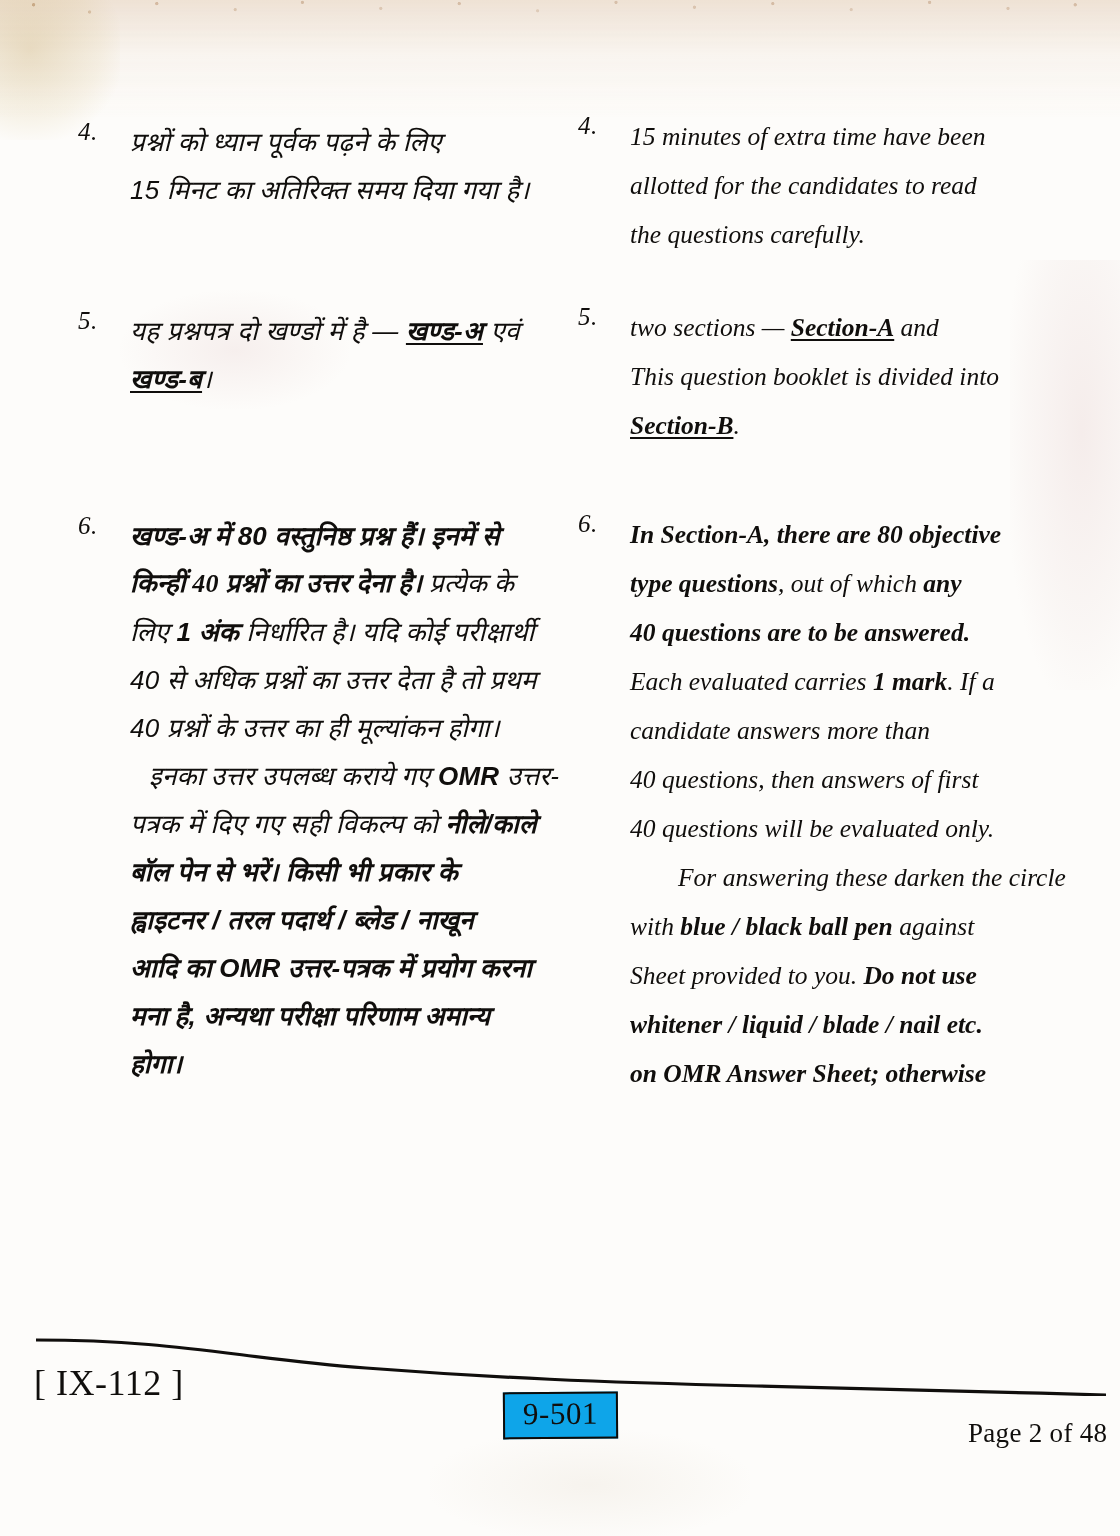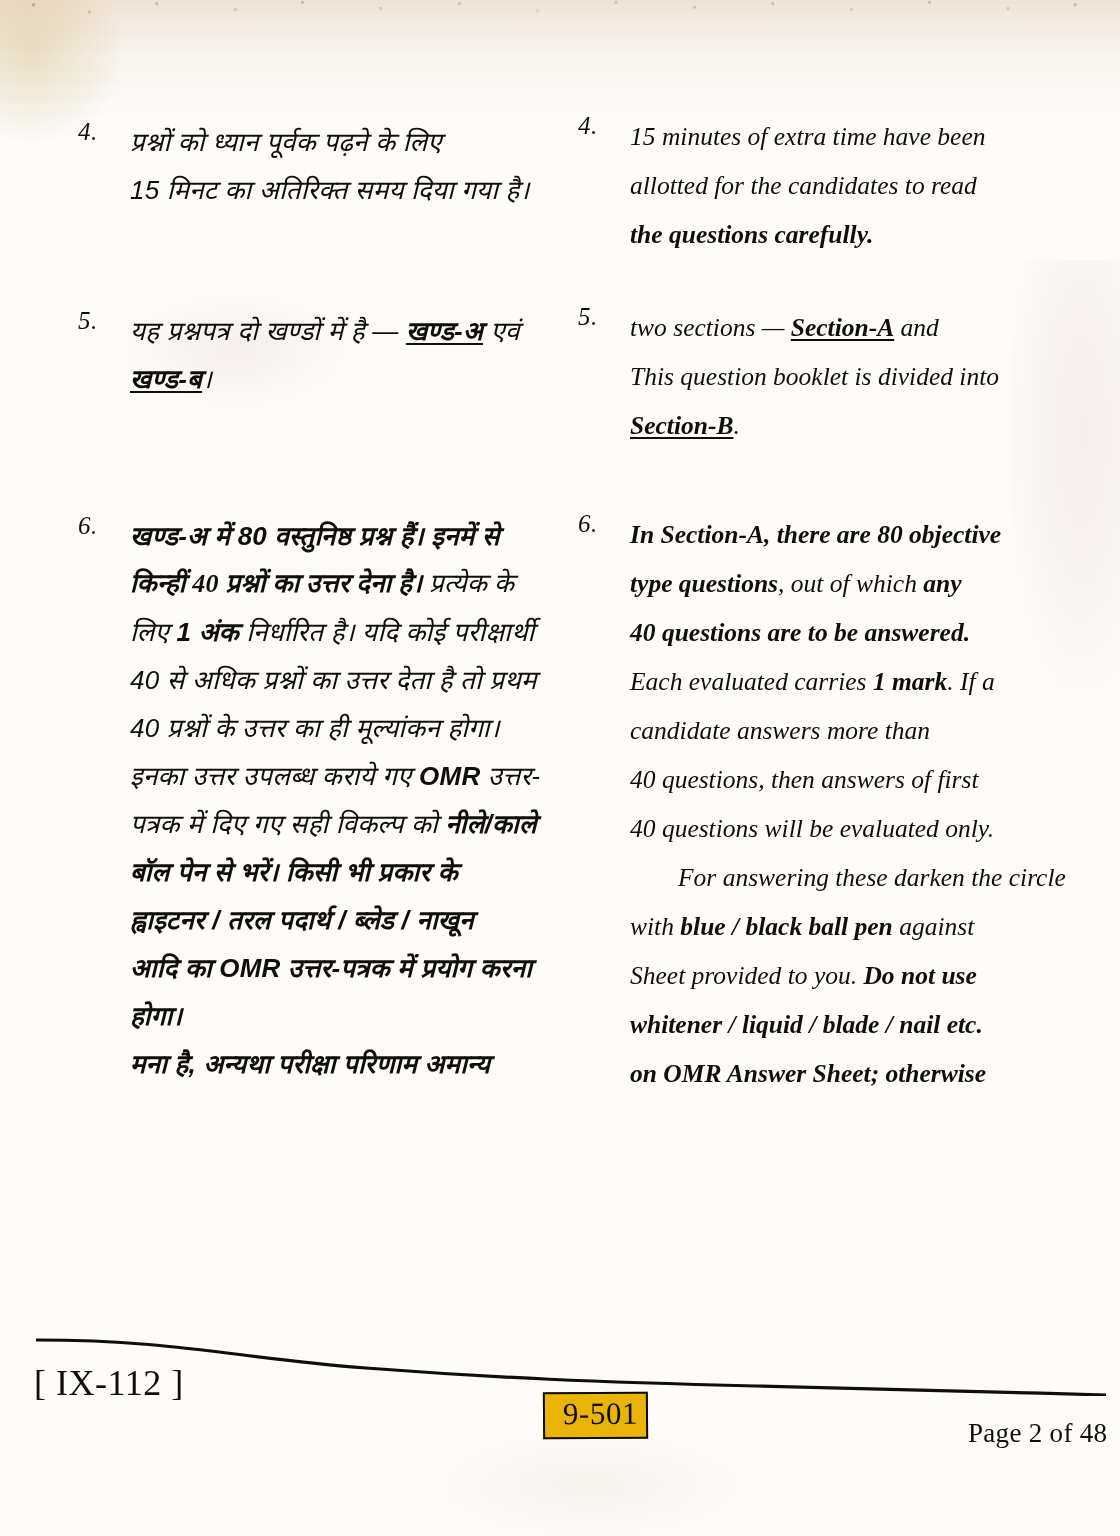--- a/index.html
+++ b/index.html
@@ -135,26 +135,25 @@
   .footer-left {
     position: absolute;
     left: 34px; top: 1362px;
     font-size: 36px;
     letter-spacing: .5px;
   }
   .code-box {
     position: absolute;
     left: 503px; top: 1392px;
     border: 2.5px solid #0d0b09;
-    padding: 2px 8px 5px 18px;
+    padding: 2px 18px 5px 18px;
     font-size: 31px;
     letter-spacing: .5px;
-    background: #eab308;
+    background: #0ea5e9;
     transform: rotate(-0.4deg);
-    margin-left: 40px;
   }
   .page-num {
     position: absolute;
     left: 968px; top: 1418px;
     font-size: 27px;
     letter-spacing: .3px;
   }
 </style>
 </head>
 <body>
@@ -184,37 +183,37 @@
           </div>
         </div>
         <div class="item" style="top: 512px; left: 0px; width: 100%;">
           <div class="num">6.</div>
           <div class="body">
             <div class="line" style="height: 48px; line-height: 48px;"><span><b>खण्ड-अ में 80 वस्तुनिष्ठ प्रश्न हैं। इनमें से</b></span></div>
             <div class="line" style="height: 48px; line-height: 48px; font-family: Liberation Serif, serif;"><span><b>किन्हीं 40 प्रश्नों का उत्तर देना है।</b></span><span> प्रत्येक के</span></div>
             <div class="line" style="height: 48px; line-height: 48px;"><span>लिए  </span><span><b>1 अंक</b></span><span> निर्धारित है।  यदि कोई परीक्षार्थी</span></div>
             <div class="line" style="height: 48px; line-height: 48px;"><span>40 से अधिक प्रश्नों का उत्तर देता है तो प्रथम</span></div>
             <div class="line" style="height: 48px; line-height: 48px;"><span>40 प्रश्नों के उत्तर का ही मूल्यांकन होगा।</span></div>
-            <div class="line" style="height: 48px; line-height: 48px;"><span>इनका उत्तर उपलब्ध कराये गए </span><span><b>OMR</b></span><span> उत्तर-</span></div>
+            <div class="line" style="height: 48px; line-height: 48px; text-align: center;"><span>इनका उत्तर उपलब्ध कराये गए </span><span><b>OMR</b></span><span> उत्तर-</span></div>
             <div class="line" style="height: 48px; line-height: 48px;"><span>पत्रक में दिए गए सही विकल्प को </span><span><b>नीले/काले</b></span></div>
             <div class="line" style="height: 48px; line-height: 48px;"><span><b>बॉल पेन से भरें।</b></span><span><b> किसी भी प्रकार के</b></span></div>
             <div class="line" style="height: 48px; line-height: 48px;"><span><b>ह्वाइटनर / तरल पदार्थ / ब्लेड / नाखून</b></span></div>
             <div class="line" style="height: 48px; line-height: 48px;"><span><b>आदि का OMR उत्तर-पत्रक में प्रयोग करना</b></span></div>
+            <div class="line" style="height: 48px; line-height: 48px;"><span><b>मना है, अन्यथा परीक्षा परिणाम अमान्य</b></span></div>
             <div class="line" style="height: 48px; line-height: 48px;"><span><b>होगा।</b></span></div>
-            <div class="line" style="height: 48px; line-height: 48px;"><span><b>मना है, अन्यथा परीक्षा परिणाम अमान्य</b></span></div>
           </div>
         </div>
       </div>
     <div class="col col-en" id="col-english">
         <div class="item" style="top: 112px; left: 0px; width: 100%;">
           <div class="num">4.</div>
           <div class="body">
             <div class="line" style="height: 49px; line-height: 49px;"><span>15 minutes of extra time have been</span></div>
             <div class="line" style="height: 49px; line-height: 49px;"><span>allotted for the candidates to read</span></div>
-            <div class="line" style="height: 49px; line-height: 49px; font-weight: bold;"><span>the questions carefully.</span></div>
+            <div class="line" style="height: 49px; line-height: 49px;"><span>the questions carefully.</span></div>
           </div>
         </div>
         <div class="item" style="top: 303px; left: 0px; width: 100%;">
           <div class="num">5.</div>
           <div class="body">
             <div class="line" style="height: 49px; line-height: 49px;"><span>two   sections   —   </span><span><b><u class="ul">Section-A</u></b></span><span>   and</span></div>
             <div class="line" style="height: 49px; line-height: 49px;"><span>This question booklet is divided into</span></div>
             <div class="line" style="height: 49px; line-height: 49px;"><span><b><u class="ul">Section-B</u></b></span><span>.</span></div>
           </div>
         </div>

